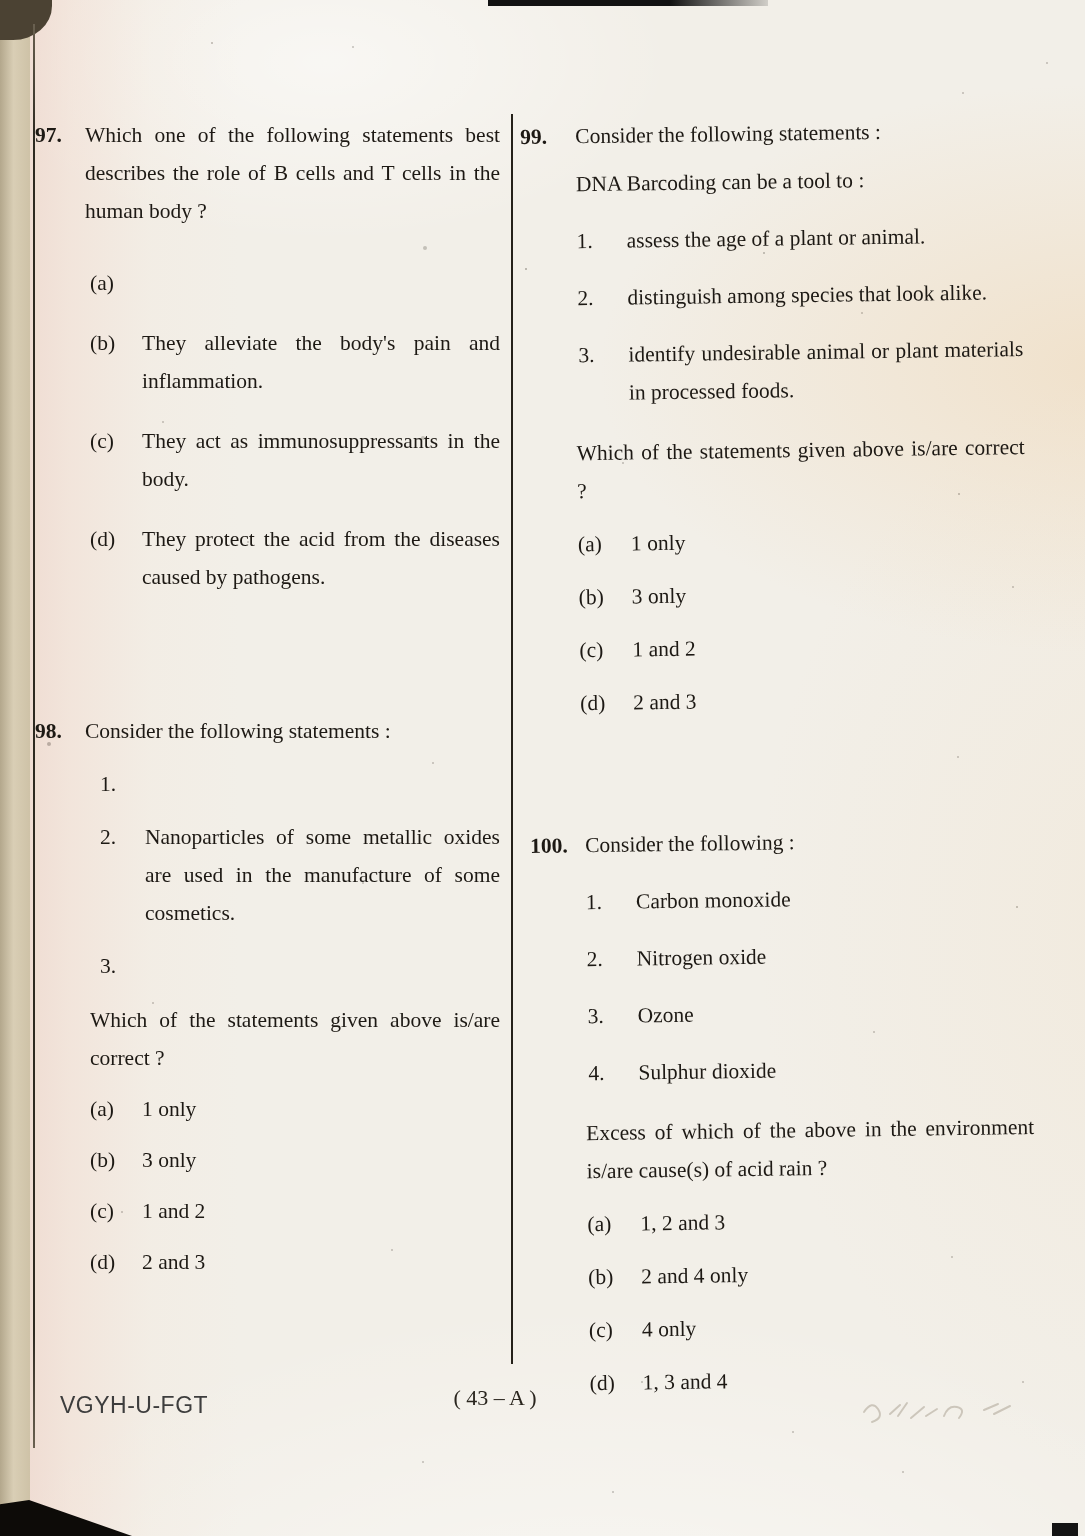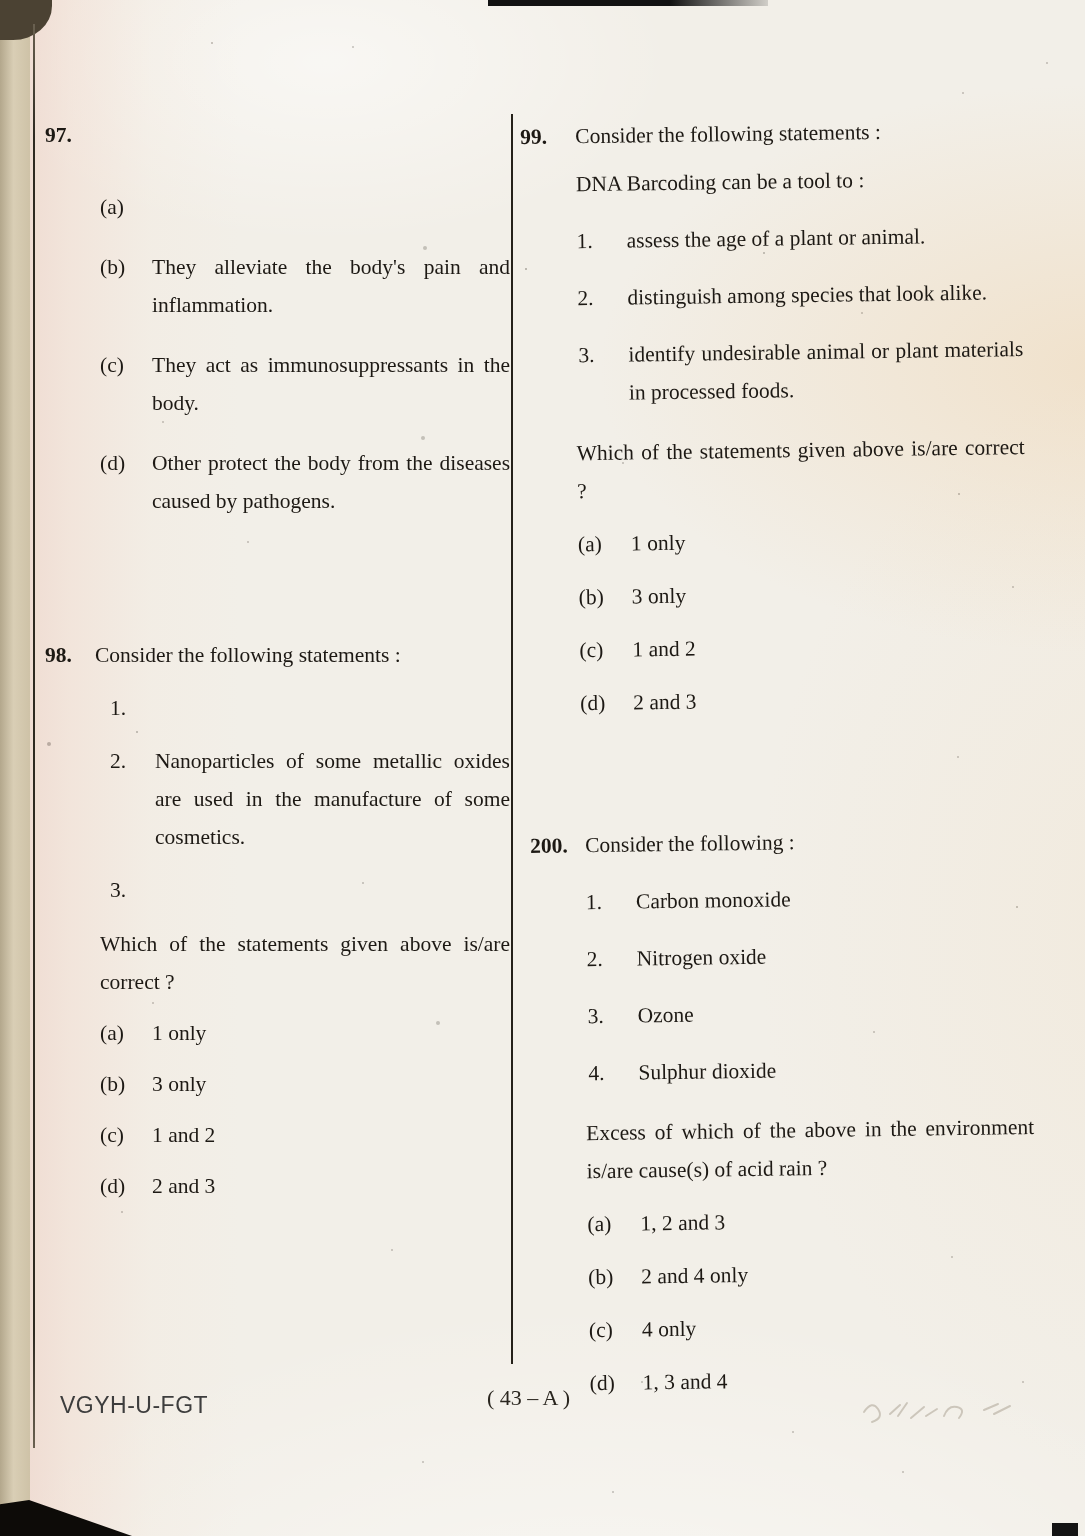--- a/index.html
+++ b/index.html
@@ -28,21 +28,21 @@
     background:linear-gradient(#6a6151,#2d2921 8%,#2d2921 92%,#6a6151);}
   .curl-black{position:absolute;left:0;top:1500px;width:132px;height:36px;background:#0d0b08;
     clip-path:polygon(0 12%, 22% 0, 100% 100%, 0 100%);}
   .top-bar{position:absolute;left:488px;top:0;width:280px;height:6px;
     background:linear-gradient(90deg,#121212 0 65%,rgba(18,18,18,.15));}
   .br-mark{position:absolute;left:1052px;top:1523px;width:26px;height:13px;background:#141414;}
   .divider{position:absolute;left:511px;top:114px;width:2px;height:1250px;background:#25211a;}
 
   
   .col{position:absolute;font-size:21.5px;line-height:38px;}
-  .col-left{left:45px;top:116px;width:465px;}
+  .col-left{left:35px;top:116px;width:465px;}
   .col-right{left:520px;top:118px;width:500px;transform:rotate(-0.8deg);transform-origin:0 0;}
   .q-head{display:flex;}
   .q-num{flex:0 0 50px;font-weight:bold;}
   .col-right .q-num{flex-basis:55px;}
   .q-text{flex:1;text-align:justify;}
   .q-sub{margin-left:50px;margin-top:10px;}
   .col-right .q-sub{margin-left:55px;}
   .statement{display:flex;margin-left:65px;margin-top:15px;}
   .col-right .statement{margin-left:55px;margin-top:19px;}
   .st-num{flex:0 0 45px;}
@@ -60,21 +60,21 @@
   .opt-text.nj{text-align:left;}
   #q98{margin-top:116px;}
   #q100{margin-top:104px;}
   .spacer97{height:12px;}
 
   .footer-left{
     position:absolute;left:60px;top:1392px;
     font-family:"Liberation Sans",sans-serif;font-size:23px;color:#3d3d3d;letter-spacing:.5px;
   }
   .footer-center{
-    position:absolute;left:420px;top:1385px;width:150px;text-align:right;
+    position:absolute;left:420px;top:1385px;width:150px;text-align:center;
     font-size:22px;color:#2a261f;
   }
   .specks{position:absolute;left:0;top:0;width:2px;height:2px;border-radius:50%;pointer-events:none;
     box-shadow:
       211px 42px 0 0 rgba(70,60,50,.35), 352px 46px 0 0 rgba(70,60,50,.3),
       525px 268px 0 0 rgba(60,55,45,.4), 962px 92px 0 0 rgba(70,60,50,.3),
       1046px 62px 0 0 rgba(70,60,50,.3), 424px 247px 0 1px rgba(60,50,40,.25),
       763px 252px 0 0 rgba(60,55,45,.35), 861px 312px 0 0 rgba(70,60,50,.3),
       162px 421px 0 0 rgba(70,60,50,.3), 422px 437px 0 1px rgba(60,50,40,.25),
       622px 462px 0 0 rgba(60,55,45,.3), 958px 493px 0 0 rgba(70,60,50,.35),
@@ -101,36 +101,37 @@
 <div class="top-bar"></div>
 <div class="br-mark"></div>
 <div class="divider"></div>
 <div class="specks"></div>
 
 <div class="col col-left">
 
   <div>
     <div class="q-head">
       <span class="q-num">97.</span>
+      <div class="q-text">Which one of the following statements best describes the role of B cells and T cells in the human body ?</div>
     </div>
     <div class="spacer97"></div>
     <div class="option">
       <span class="opt-label">(a)</span>
     </div>
     <div class="option">
       <span class="opt-label">(b)</span>
       <div class="opt-text">They alleviate the body's pain and inflammation.</div>
     </div>
     <div class="option">
       <span class="opt-label">(c)</span>
       <div class="opt-text">They act as immunosuppressants in the body.</div>
     </div>
     <div class="option">
       <span class="opt-label">(d)</span>
-      <div class="opt-text">Other protect the body from the diseases caused by pathogens.</div>
+      <div class="opt-text">They protect the acid from the diseases caused by pathogens.</div>
     </div>
   </div>
 
   <div id="q98">
     <div class="q-head">
       <span class="q-num">98.</span>
       <div class="q-text">Consider the following statements :</div>
     </div>
     <div class="statement">
       <span class="st-num">1.</span>
@@ -196,21 +197,21 @@
       <div class="opt-text nj">1 and 2</div>
     </div>
     <div class="option single">
       <span class="opt-label">(d)</span>
       <div class="opt-text nj">2 and 3</div>
     </div>
   </div>
 
   <div id="q100">
     <div class="q-head">
-      <span class="q-num">200.</span>
+      <span class="q-num">100.</span>
       <div class="q-text">Consider the following :</div>
     </div>
     <div class="statement">
       <span class="st-num">1.</span>
       <div class="st-text nj">Carbon monoxide</div>
     </div>
     <div class="statement">
       <span class="st-num">2.</span>
       <div class="st-text nj">Nitrogen oxide</div>
     </div>

